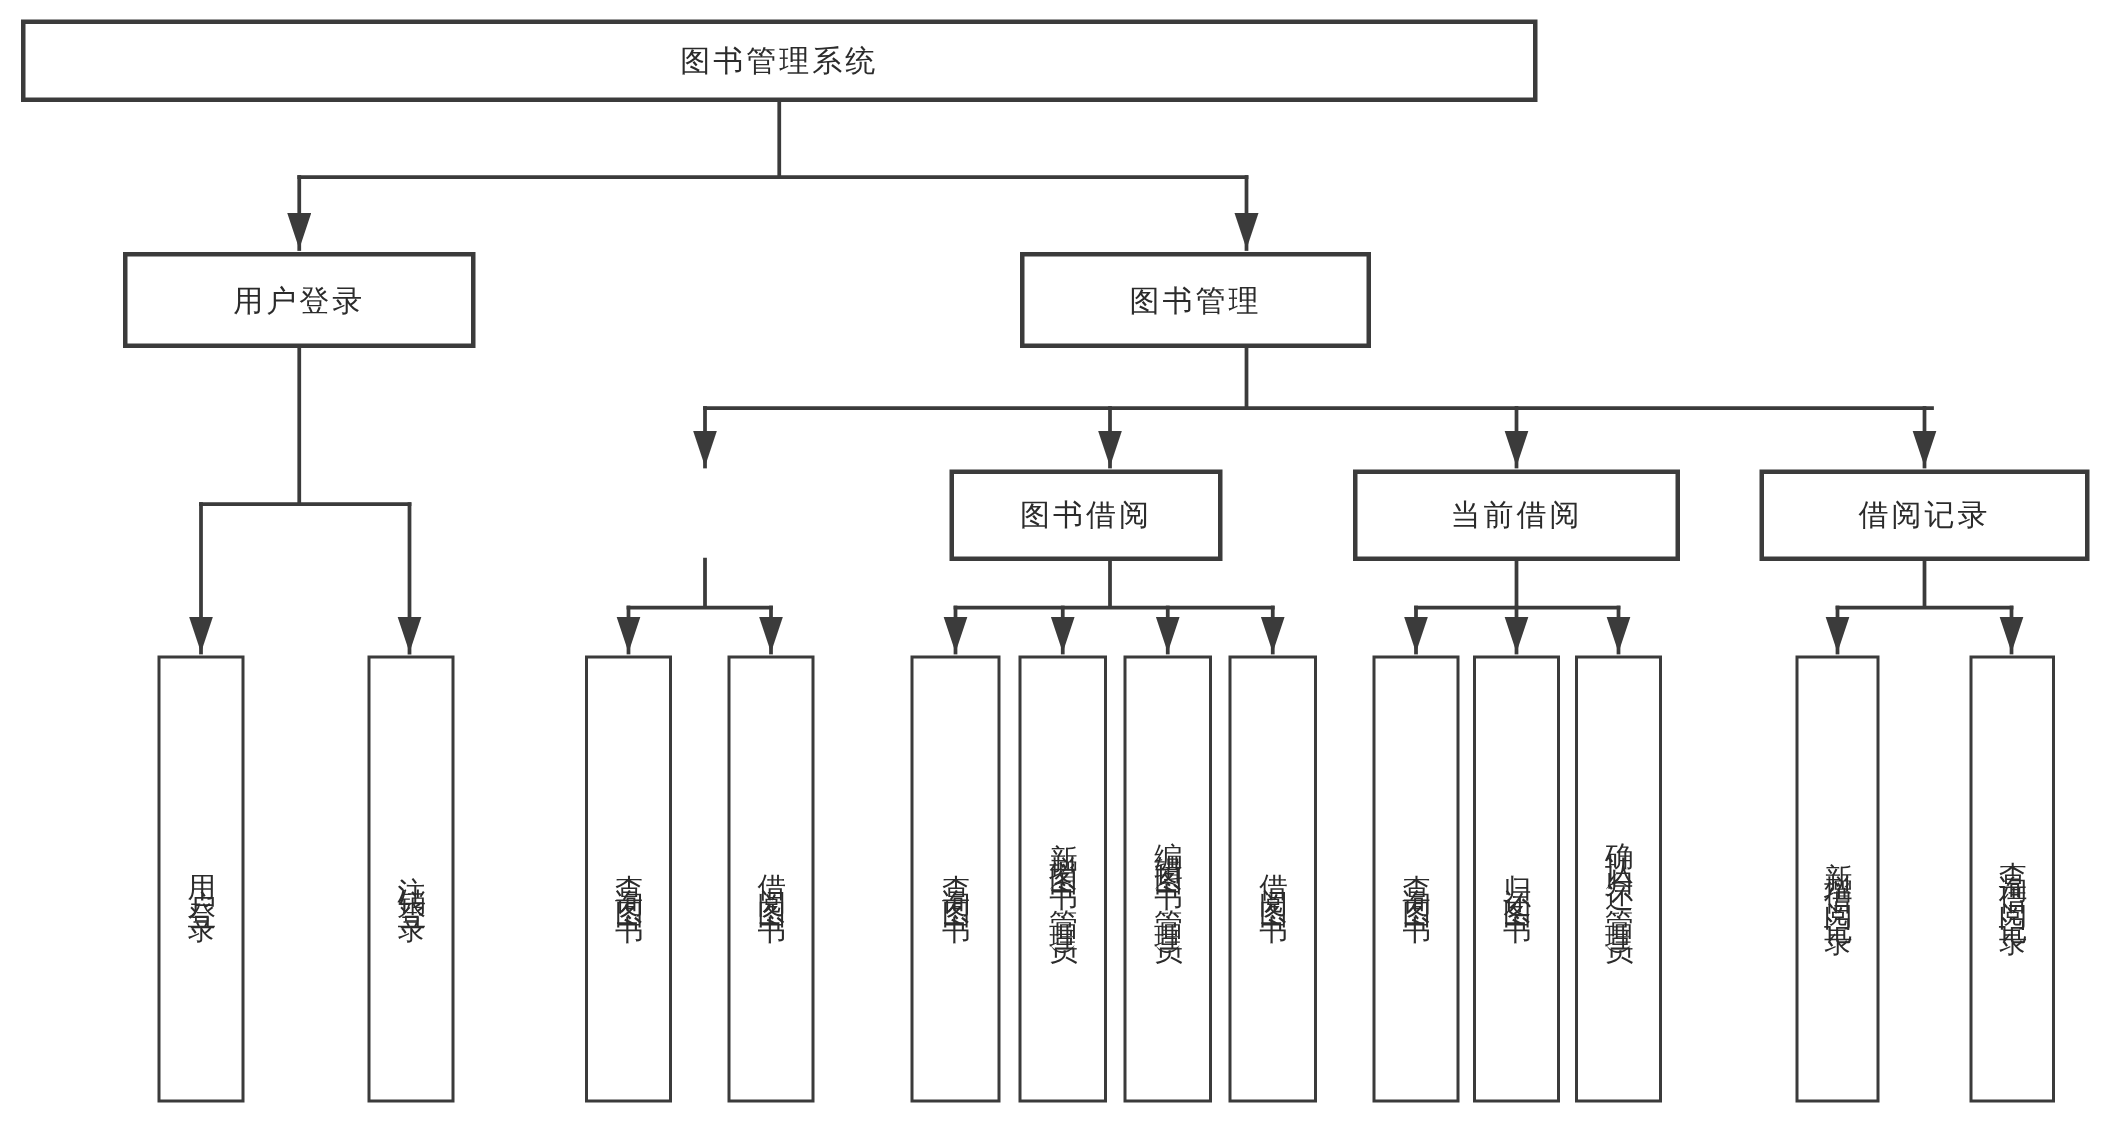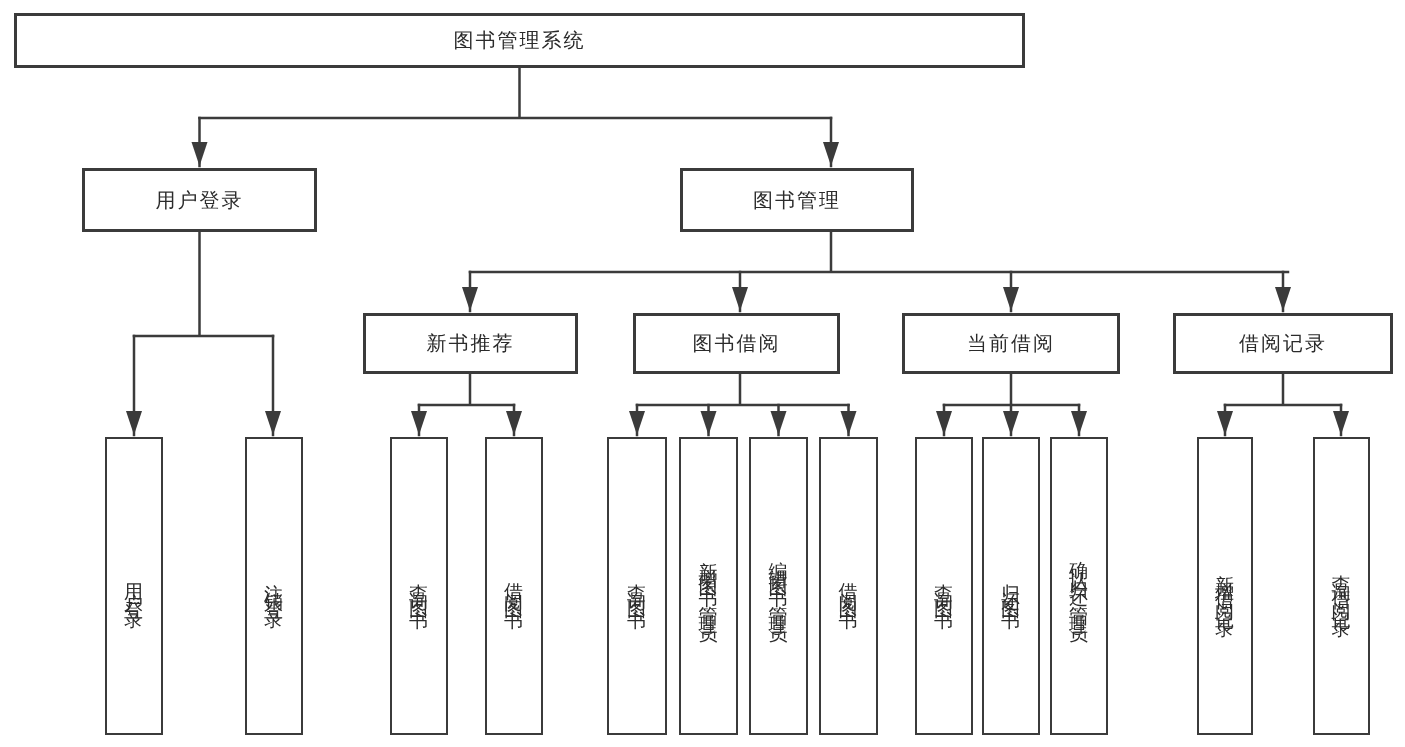--- a/index.html
+++ b/index.html
@@ -11,21 +11,21 @@
   .node .label{font-size:20px;letter-spacing:2px;color:#2b2b2b;white-space:nowrap;}
   .leaf{border-width:2px;}
   .leaf .label{writing-mode:vertical-rl;font-size:19px;letter-spacing:9px;line-height:1;}
   
   #n-root{left:14px;top:13px;width:1011px;height:55px;}
   
   #n-user-login{left:82px;top:168px;width:235px;height:64px;}
   #n-book-mgmt{left:680px;top:168px;width:234px;height:64px;}
   
   #n-new-book{left:363px;top:313px;width:215px;height:61px;}
-  #n-book-borrow{left:633px;top:313px;width:207px;height:61px;}
+  #n-book-borrow{left:633px;top:313px;width:182px;height:61px;}
   #n-current-borrow{left:902px;top:313px;width:218px;height:61px;}
   #n-borrow-record{left:1173px;top:313px;width:220px;height:61px;}
   
   .leaf{top:437px;height:298px;}
   #n-leaf-user-login{left:105px;width:58px;}
   #n-leaf-logout{left:245px;width:58px;}
   #n-leaf-nb-query{left:390px;width:58px;}
   #n-leaf-nb-borrow{left:485px;width:58px;}
   #n-leaf-bb-query{left:607px;width:60px;}
   #n-leaf-bb-add{left:679px;width:59px;}
@@ -93,23 +93,20 @@
     <span class="label">图书管理系统</span>
   </div>
 
   <div class="node" id="n-user-login">
     <span class="label">用户登录</span>
   </div>
   <div class="node" id="n-book-mgmt">
     <span class="label">图书管理</span>
   </div>
 
-  <div class="node" id="n-new-book">
-    <span class="label">新书推荐</span>
-  </div>
   <div class="node" id="n-book-borrow">
     <span class="label">图书借阅</span>
   </div>
   <div class="node" id="n-borrow-record">
     <span class="label">借阅记录</span>
   </div>
   <div class="node" id="n-current-borrow">
     <span class="label">当前借阅</span>
   </div>
 

